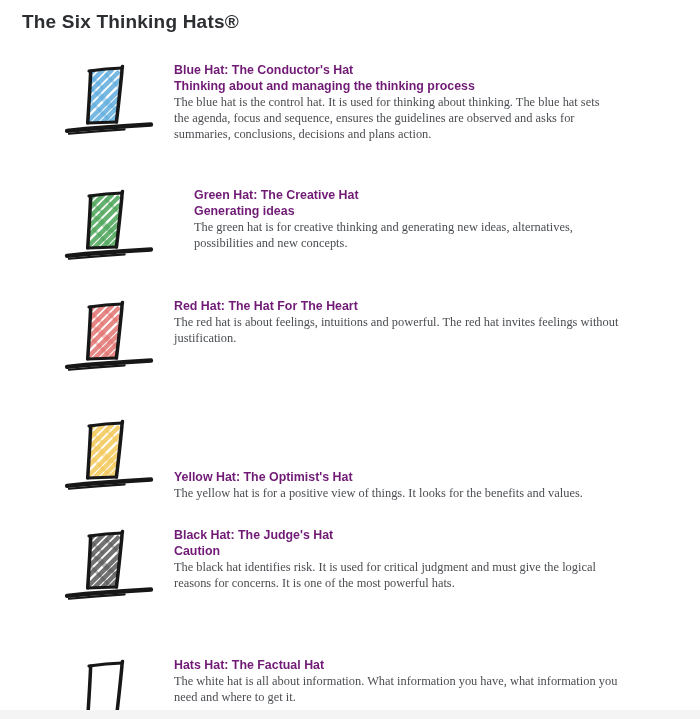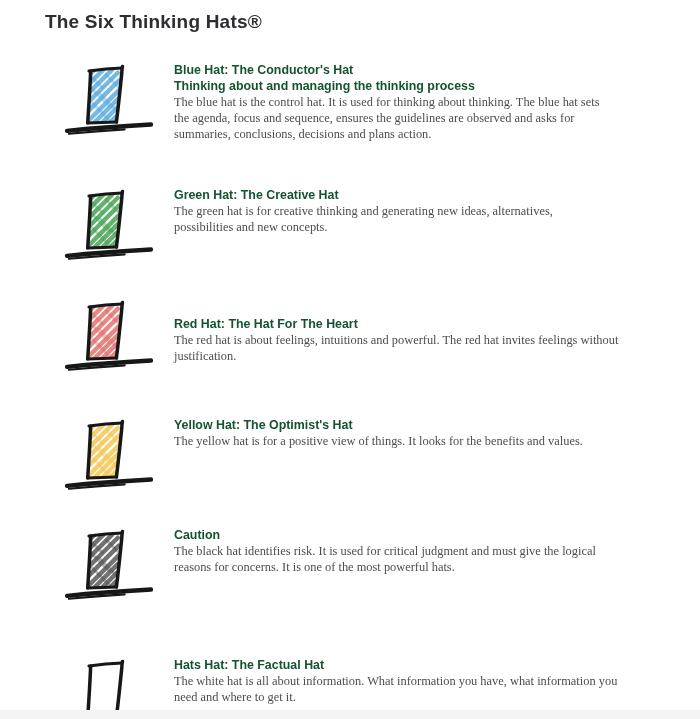--- a/index.html
+++ b/index.html
@@ -6,46 +6,46 @@
   body {
     width: 700px; height: 719px;
     background: #ffffff;
     font-family: "Liberation Sans", sans-serif;
     color: #1f1f1f;
     position: relative;
     overflow: hidden;
   }
   .page-title {
     margin: 0;
-    padding: 10px 0 0 45px;
+    padding: 10px 0 0 22px;
     font-size: 19px;
     line-height: 23px;
     font-weight: 700;
     color: #2c2e31;
     letter-spacing: 0.2px;
   }
   .rows { padding: 28px 0 0 60px; }
   .row { display: flex; align-items: flex-start; }
   .row.mb1 { margin-bottom: 40px; }
-  .row.mb2 { margin-bottom: 26px; }
-  .row.mb3 { margin-bottom: 34px; align-items: center; }
-  .row.mb4 { margin-bottom: 25px; }
+  .row.mb2 { margin-bottom: 26px; justify-content: space-between; }
+  .row.mb3 { margin-bottom: 34px; }
+  .row.mb4 { margin-bottom: 25px; align-items: flex-end; }
   .row.mb5 { margin-bottom: 45px; }
   .icon-wrap { width: 114px; flex: 0 0 114px; }
   svg.hat { width: 98px; height: 84px; display: block; margin-top: 1px; }
   .text {
     width: 506px;
     font-size: 12.4px;
     line-height: 16px;
     color: #4a4d51;
     padding-top: 1px;
   }
   .hat-title, .hat-subtitle {
     font-weight: 700;
-    color: #14532d;
+    color: #701a75;
   }
   .hat-desc { white-space: pre-line; font-family: Liberation Serif, serif; }
   .footer-strip {
     position: absolute;
     left: 0; bottom: 0;
     width: 700px; height: 9px;
     background: #f4f4f5;
   }
 </style>
 </head>
@@ -109,20 +109,21 @@
       <path d="M29.5,9.2 C41,7.6 52,6.6 63.5,6.2" stroke-width="3.2"></path>
       <path d="M63.8,4.6 C63,7 63.4,9 63,12 C61.4,28 59.6,45 57.6,61.5" stroke-width="3.6"></path>
       <path d="M28,62.4 C38,62 48,61.8 57.8,61.4" stroke-width="3.2"></path>
       <path d="M7,70.5 C36,67.5 66,65.5 93,64" stroke-width="4.4"></path>
       <path d="M9,73.5 C30,71.5 50,70 66,69" stroke-width="2.2"></path>
     </g>
   </svg>
       </div>
     <div class="text">
       <div class="hat-title">Green Hat: The Creative Hat</div>
+      <div class="hat-subtitle">Generating ideas</div>
       <div class="hat-desc">The green hat is for creative thinking and generating new ideas, alternatives,
 possibilities and new concepts.</div>
     </div>
   </section>
 
   <section class="row mb3">
     <div class="icon-wrap">
   <svg class="hat" viewBox="0 0 100 86" xmlns="http://www.w3.org/2000/svg" aria-hidden="true">
     <defs>
       <clipPath id="crown-clip-2">
@@ -203,20 +204,21 @@
       <path d="M31.2,9.6 C30.6,26 29.4,44 28.2,62.3" stroke-width="3.6"></path>
       <path d="M29.5,9.2 C41,7.6 52,6.6 63.5,6.2" stroke-width="3.2"></path>
       <path d="M63.8,4.6 C63,7 63.4,9 63,12 C61.4,28 59.6,45 57.6,61.5" stroke-width="3.6"></path>
       <path d="M28,62.4 C38,62 48,61.8 57.8,61.4" stroke-width="3.2"></path>
       <path d="M7,70.5 C36,67.5 66,65.5 93,64" stroke-width="4.4"></path>
       <path d="M9,73.5 C30,71.5 50,70 66,69" stroke-width="2.2"></path>
     </g>
   </svg>
       </div>
     <div class="text">
+      <div class="hat-title">Black Hat: The Judge's Hat</div>
       <div class="hat-subtitle">Caution</div>
       <div class="hat-desc">The black hat identifies risk. It is used for critical judgment and must give the logical
 reasons for concerns. It is one of the most powerful hats.</div>
     </div>
   </section>
 
   <section class="row">
     <div class="icon-wrap">
   <svg class="hat" viewBox="0 0 100 86" xmlns="http://www.w3.org/2000/svg" aria-hidden="true">
     <defs>

